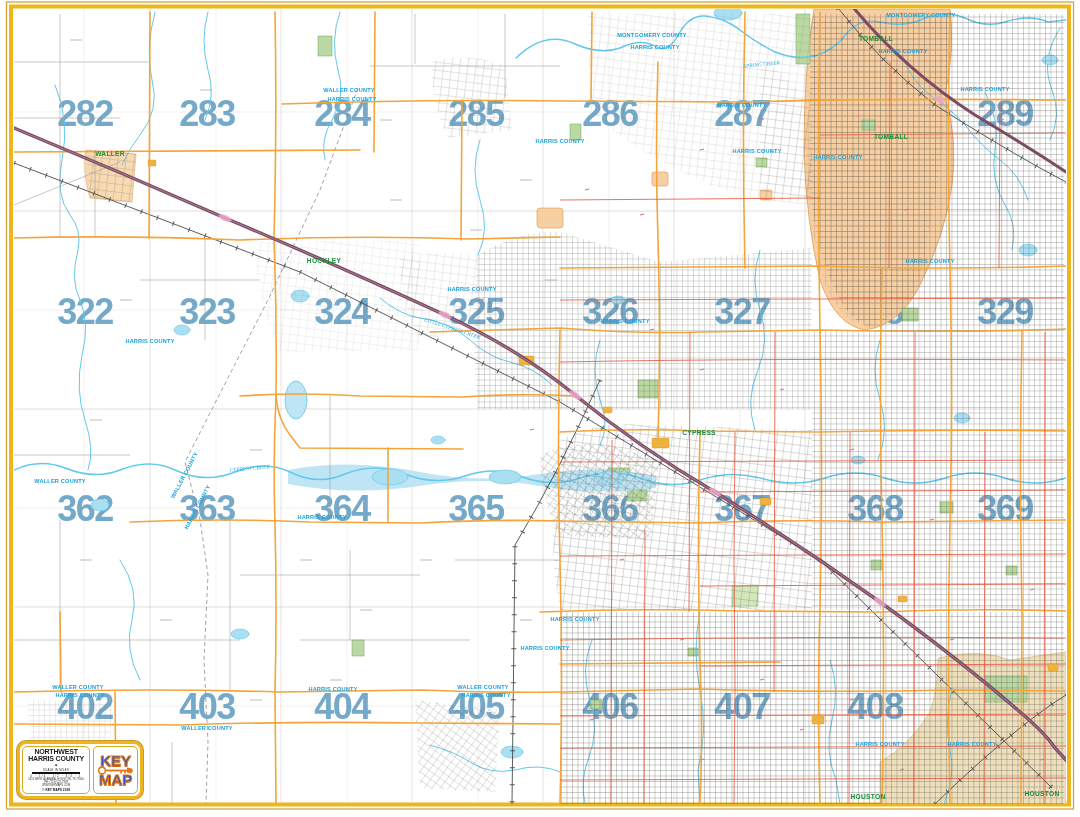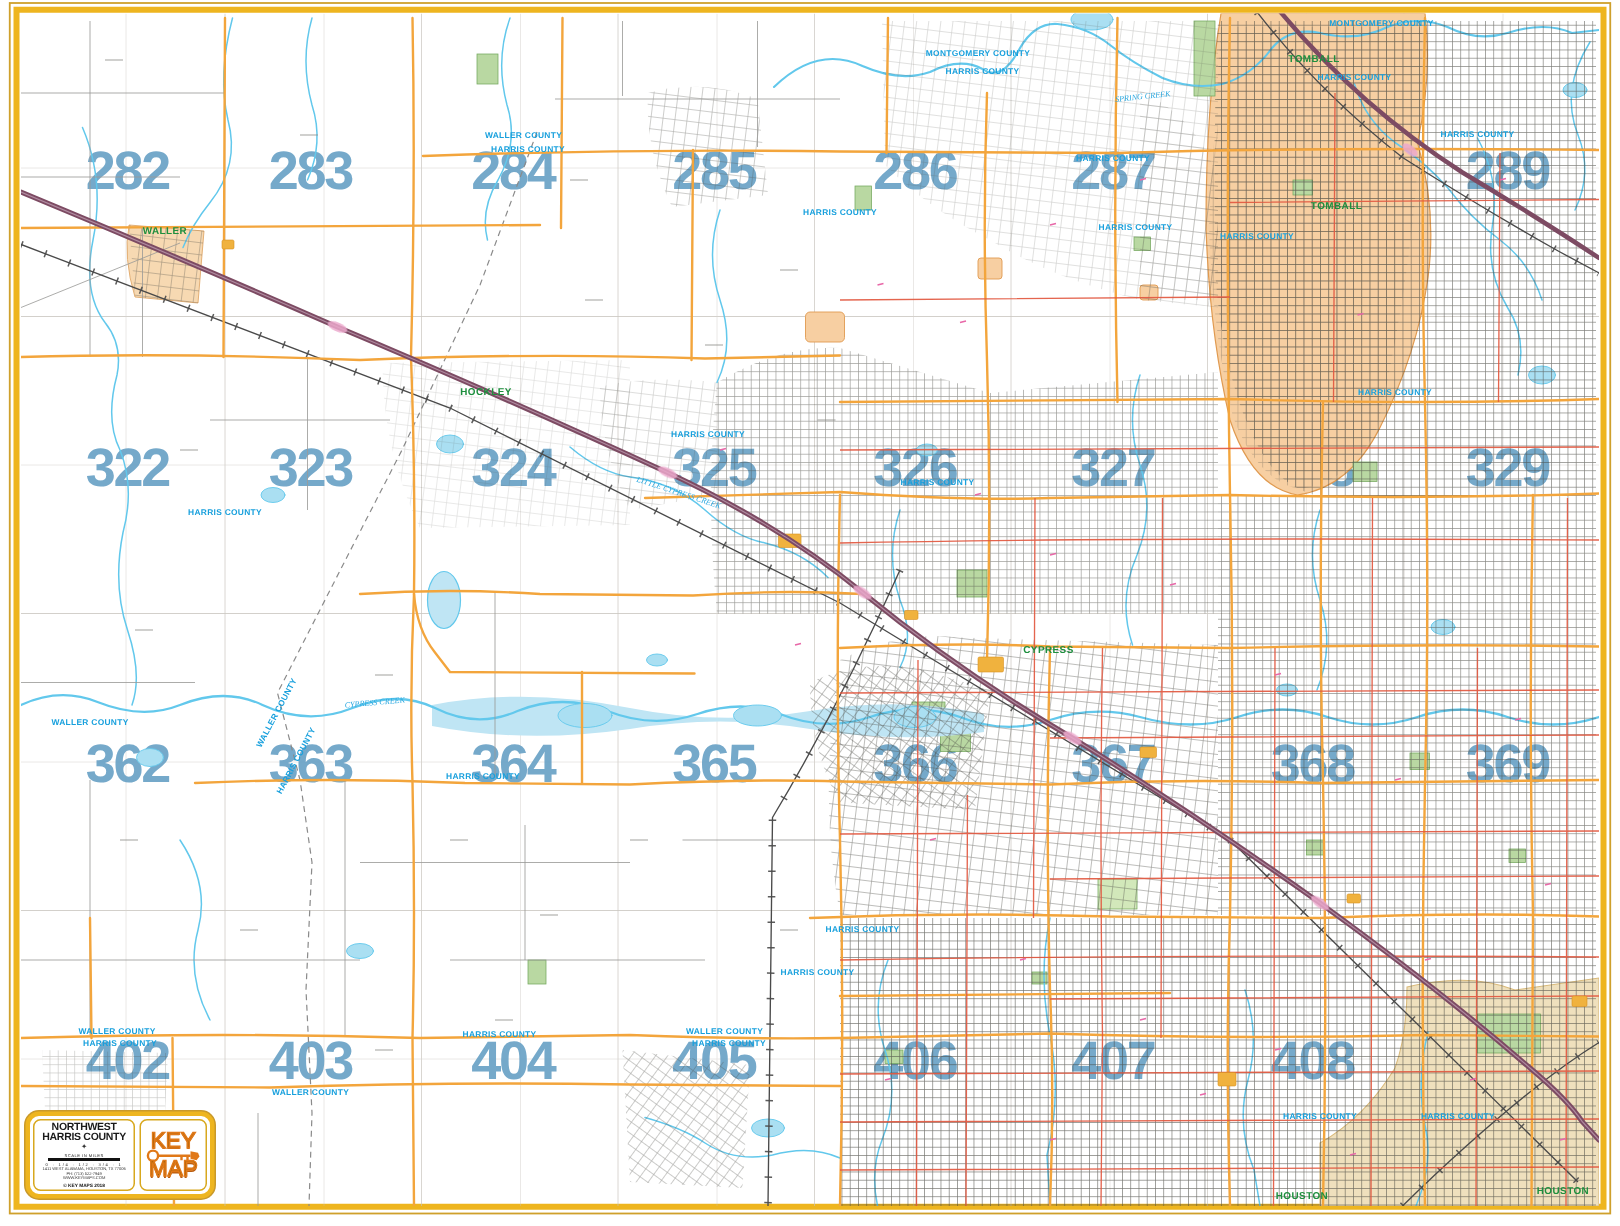--- a/index.html
+++ b/index.html
@@ -31,22 +31,22 @@
   .lg-bar{display:flex;width:46px;height:3px;border:.6px solid #111;margin:.5px 0;}
   .lg-bar span{flex:1;}
   .lg-bar span:nth-child(odd){background:#111;}
   .lg-bar span:nth-child(even){background:#fff;}
   .lg-ticks{font-size:2.7px;color:#222;letter-spacing:1.2px;}
   .lg-small{font-size:2.7px;color:#333;line-height:1.25;text-align:center;}
   .lg-copy{font-size:3.2px;color:#111;font-weight:bold;margin-top:.5px;}
   .legend-right{flex:1;border:1.5px solid #d8a81e;border-radius:5px;background:#fff;
           display:flex;flex-direction:column;align-items:center;justify-content:center;
           line-height:.8;}
-  .logo-word{font-family:"Liberation Sans",sans-serif;font-weight:normal;font-size:15px;
-          color:#a16207;-webkit-text-stroke:1px #e07818;letter-spacing:0;
+  .logo-word{font-family:"Liberation Sans",sans-serif;font-weight:bold;font-size:15px;
+          color:#1d4ed8;-webkit-text-stroke:1px #e07818;letter-spacing:0;
           text-shadow:0 1px 0 #b85c10;}
   .logo-key-icon{margin:-1px 0;}
 </style>
 </head>
 <body>
 
 <div class="page">
 <svg class="map-svg" width="1080" height="817" viewBox="0 0 1080 817">
   <defs>
     <clipPath id="mapclip">

